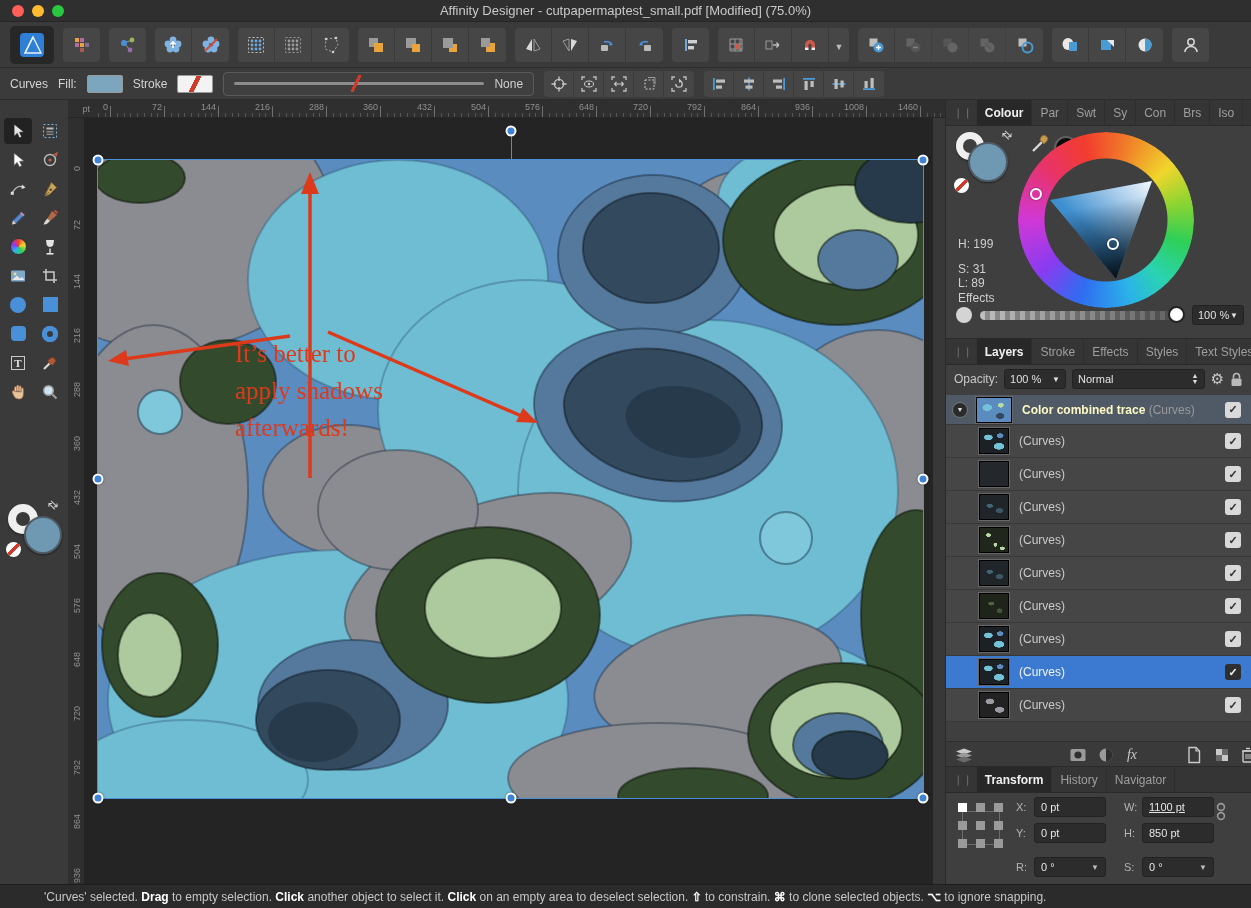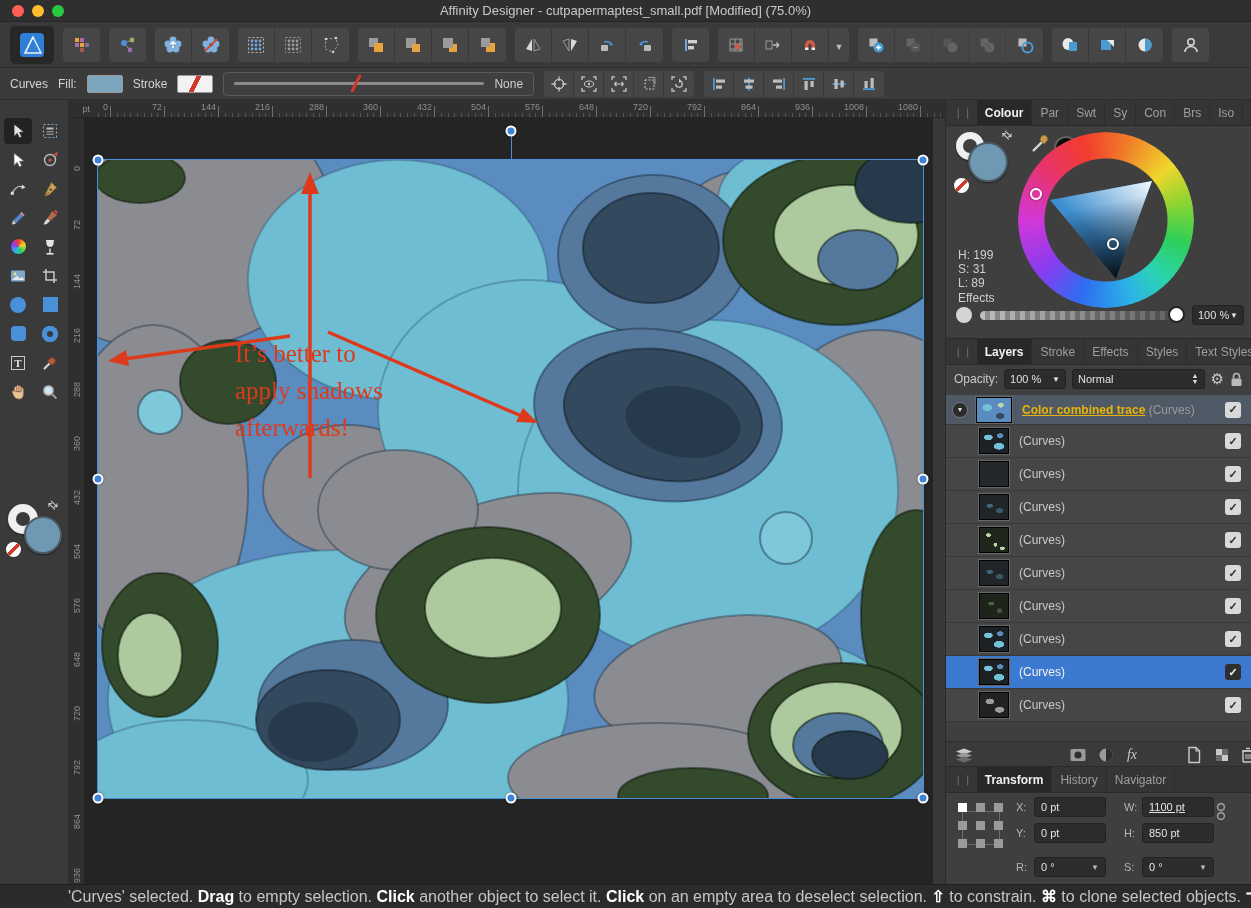--- a/index.html
+++ b/index.html
@@ -155,21 +155,21 @@
   .lrow { position:relative; height:33px; background:#464646; border-bottom:1px solid #393939;
     display:flex; align-items:center; }
   .lrow.group { height:30px; background:#4f5a66; }
   .lrow.selected { background:#3c7ad1; }
   .lrow .disc { width:16px; height:16px; border-radius:50%; background:#2b2b2b; border:1px solid #777;
     margin-left:6px; display:flex; align-items:center; justify-content:center; font-size:7px; color:#ddd; }
   .thumb { width:30px; height:26px; margin-left:33px; border:1px solid #000;
     box-shadow:0 0 0 1px #666; background:#1d2228; flex:0 0 auto; }
   .lrow.group .thumb { width:36px; height:26px; margin-left:8px; }
   .lname { margin-left:10px; color:#c9c9c9; font-size:12px; white-space:nowrap; }
-  .lname b { color:#eab308;text-decoration:underline; }
+  .lname b { color:#fef9c3; }
   .lname .sub { color:#9a9a9a; }
   .lrow.selected .lname { color:#f2f2f2; }
   .lcheck { margin-left:auto; margin-right:10px; width:16px; height:16px; border-radius:3px;
     background:#d9d9d9; color:#333; font-size:11px; display:flex; align-items:center;
     justify-content:center; font-weight:bold; }
   .lrow.selected .lcheck { background:#2f2f2f; color:#eee; }
   
   .t-bluecurves { background:
       radial-gradient(9px 6px at 30% 35%, #74c2d8 0 45%, transparent 50%),
       radial-gradient(11px 7px at 68% 72%, #74c2d8 0 45%, transparent 50%),
@@ -206,22 +206,22 @@
   #anchor .aline { position:absolute; background:#6b6b6b; }
   .tf-label { position:absolute; font-size:11px; color:#b4b4b4; }
   .tf-input { position:absolute; width:72px; height:20px; background:#2c2c2c; border:1px solid #222;
     border-radius:3px; color:#e4e4e4; font-size:11px; display:flex; align-items:center;
     padding:0 6px; }
   .tf-select { justify-content:space-between; }
   #tf-link { position:absolute; left:270px; top:34px; color:#9a9a9a; }
 
   
   #status-bar { position:absolute; left:0; bottom:0; width:100%; height:24px; background:#2b2b2b;
-    border-top:1px solid #1e1e1e; display:flex; align-items:center; padding-left:68px;
-    font-size:16px; color:#c6c6c6; white-space:pre; }
+    border-top:1px solid #1e1e1e; display:flex; align-items:center; padding-left:44px;
+    font-size:12px; color:#c6c6c6; white-space:pre; }
   #status-bar b { color:#fff; }
 
   svg.ic { display:block; }
   .char-ic { font-size:15px; line-height:1; }
 </style>
 <style>.f-blue{fill:var(--blue);}.f-teal{fill:var(--teal);}.f-teal-light{fill:var(--teal-light);}.f-gray{fill:var(--gray);}.f-steel{fill:var(--steel);}.f-navy{fill:var(--navy);}.f-navy-dark{fill:var(--navy-dark);}.f-green{fill:var(--green);}.f-sage{fill:var(--sage);}.f-red{fill:var(--red);} .s-red{stroke:var(--red);stroke-width:3.5;}</style></head>
 <body>
 
 <div id="window">
 
@@ -818,21 +818,21 @@
       <span class="hlabel" style="left: 284px;">360</span>
       <span class="hlabel" style="left: 338px;">432</span>
       <span class="hlabel" style="left: 392px;">504</span>
       <span class="hlabel" style="left: 446px;">576</span>
       <span class="hlabel" style="left: 500px;">648</span>
       <span class="hlabel" style="left: 554px;">720</span>
       <span class="hlabel" style="left: 608px;">792</span>
       <span class="hlabel" style="left: 662px;">864</span>
       <span class="hlabel" style="left: 716px;">936</span>
       <span class="hlabel" style="left: 770px;">1008</span>
-      <span class="hlabel" style="left: 824px;">1080</span>
+      <span class="hlabel" style="left: 824px;">1460</span>
     </div>
   <div id="vruler">
       <div class="ticks"></div>
       <span class="vlabel" style="top: 40px;">0</span>
       <span class="vlabel" style="top: 94px;">72</span>
       <span class="vlabel" style="top: 148px;">144</span>
       <span class="vlabel" style="top: 202px;">216</span>
       <span class="vlabel" style="top: 256px;">288</span>
       <span class="vlabel" style="top: 310px;">360</span>
       <span class="vlabel" style="top: 364px;">432</span>
@@ -979,21 +979,21 @@
       <div id="wheel">
         <div id="wheel-ring"></div>
         <svg class="ic abs" width="176" height="176" viewBox="0 0 176 176">
           <polygon points="32,68 134,49 98,147" fill="#3f8fd0"></polygon>
           <polygon points="32,68 134,49 98,147" fill="url(#triW)"></polygon>
           <polygon points="32,68 134,49 98,147" fill="url(#triB)"></polygon>
         </svg>
         <span class="marker" style="left:12px;top:56px"></span>
         <span class="marker" style="left:89px;top:106px"></span>
       </div>
-      <div class="hsl-line" style="top:148px">H: 199</div>
+      <div class="hsl-line" style="top:137px">H: 199</div>
       <div class="hsl-line" style="top:162px">S: 31</div>
       <div class="hsl-line" style="top:176px">L: 89</div>
       <div id="cp-opacity-label">Effects</div>
       <span id="cp-slider-dot"></span>
       <div id="cp-track"></div>
       <span id="cp-knob"></span>
       <div id="cp-opacity-box">
         <span>100 %</span>
         <span style="font-size:8px">▼</span>
       </div>

